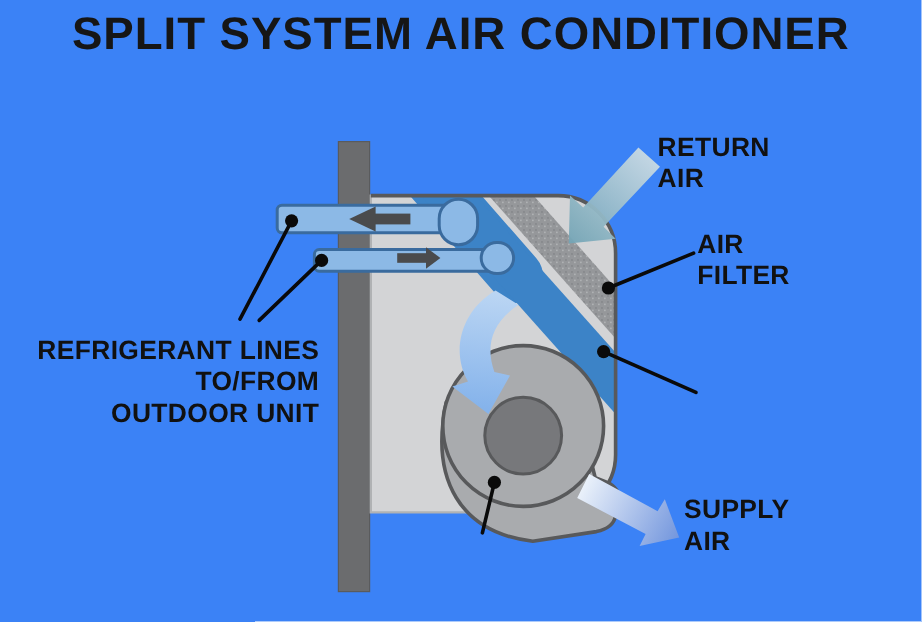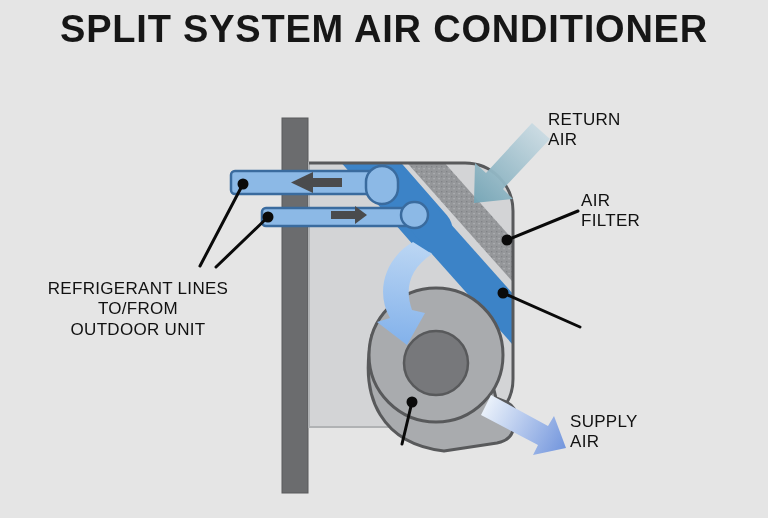--- a/index.html
+++ b/index.html
@@ -1,23 +1,23 @@
 <!DOCTYPE html>
 <html><head>
 <meta charset="utf-8">
 <style>
   html,body{margin:0;padding:0;background:#fff;}
-  #stage{position:relative;width:768px;height:518px;background:#e5e5e5;overflow:hidden;
+  #stage{position:relative;width:768px;height:518px;background:#3b82f6;overflow:hidden;
          font-family:"Liberation Sans",sans-serif;}
   #diagram{position:absolute;left:0;top:0;}
   .title{position:absolute;top:8px;left:0;width:768px;text-align:center;
          font-weight:bold;font-size:38px;line-height:1.13;letter-spacing:.8px;color:#161616;}
-  .lbl{position:absolute;font-size:17px;line-height:1.2;letter-spacing:.3px;color:#111;
-       white-space:pre-line;}
-  .lbl.right{text-align:center;}
+  .lbl{position:absolute;font-size:22px;line-height:1.2;letter-spacing:.3px;color:#111;
+       white-space:pre-line;font-weight:bold;}
+  .lbl.right{text-align:right;}
 </style>
 </head>
 <body>
 
 <div id="stage">
 
   <svg id="diagram" width="768" height="518" viewBox="0 0 768 518">
     <defs>
       <clipPath id="bodyClip">
         <path d="M 309,163 L 465,163 A 48,48 0 0 1 513,211 L 513,379 A 48,48 0 0 1 465,427 L 309,427 Z"></path>

